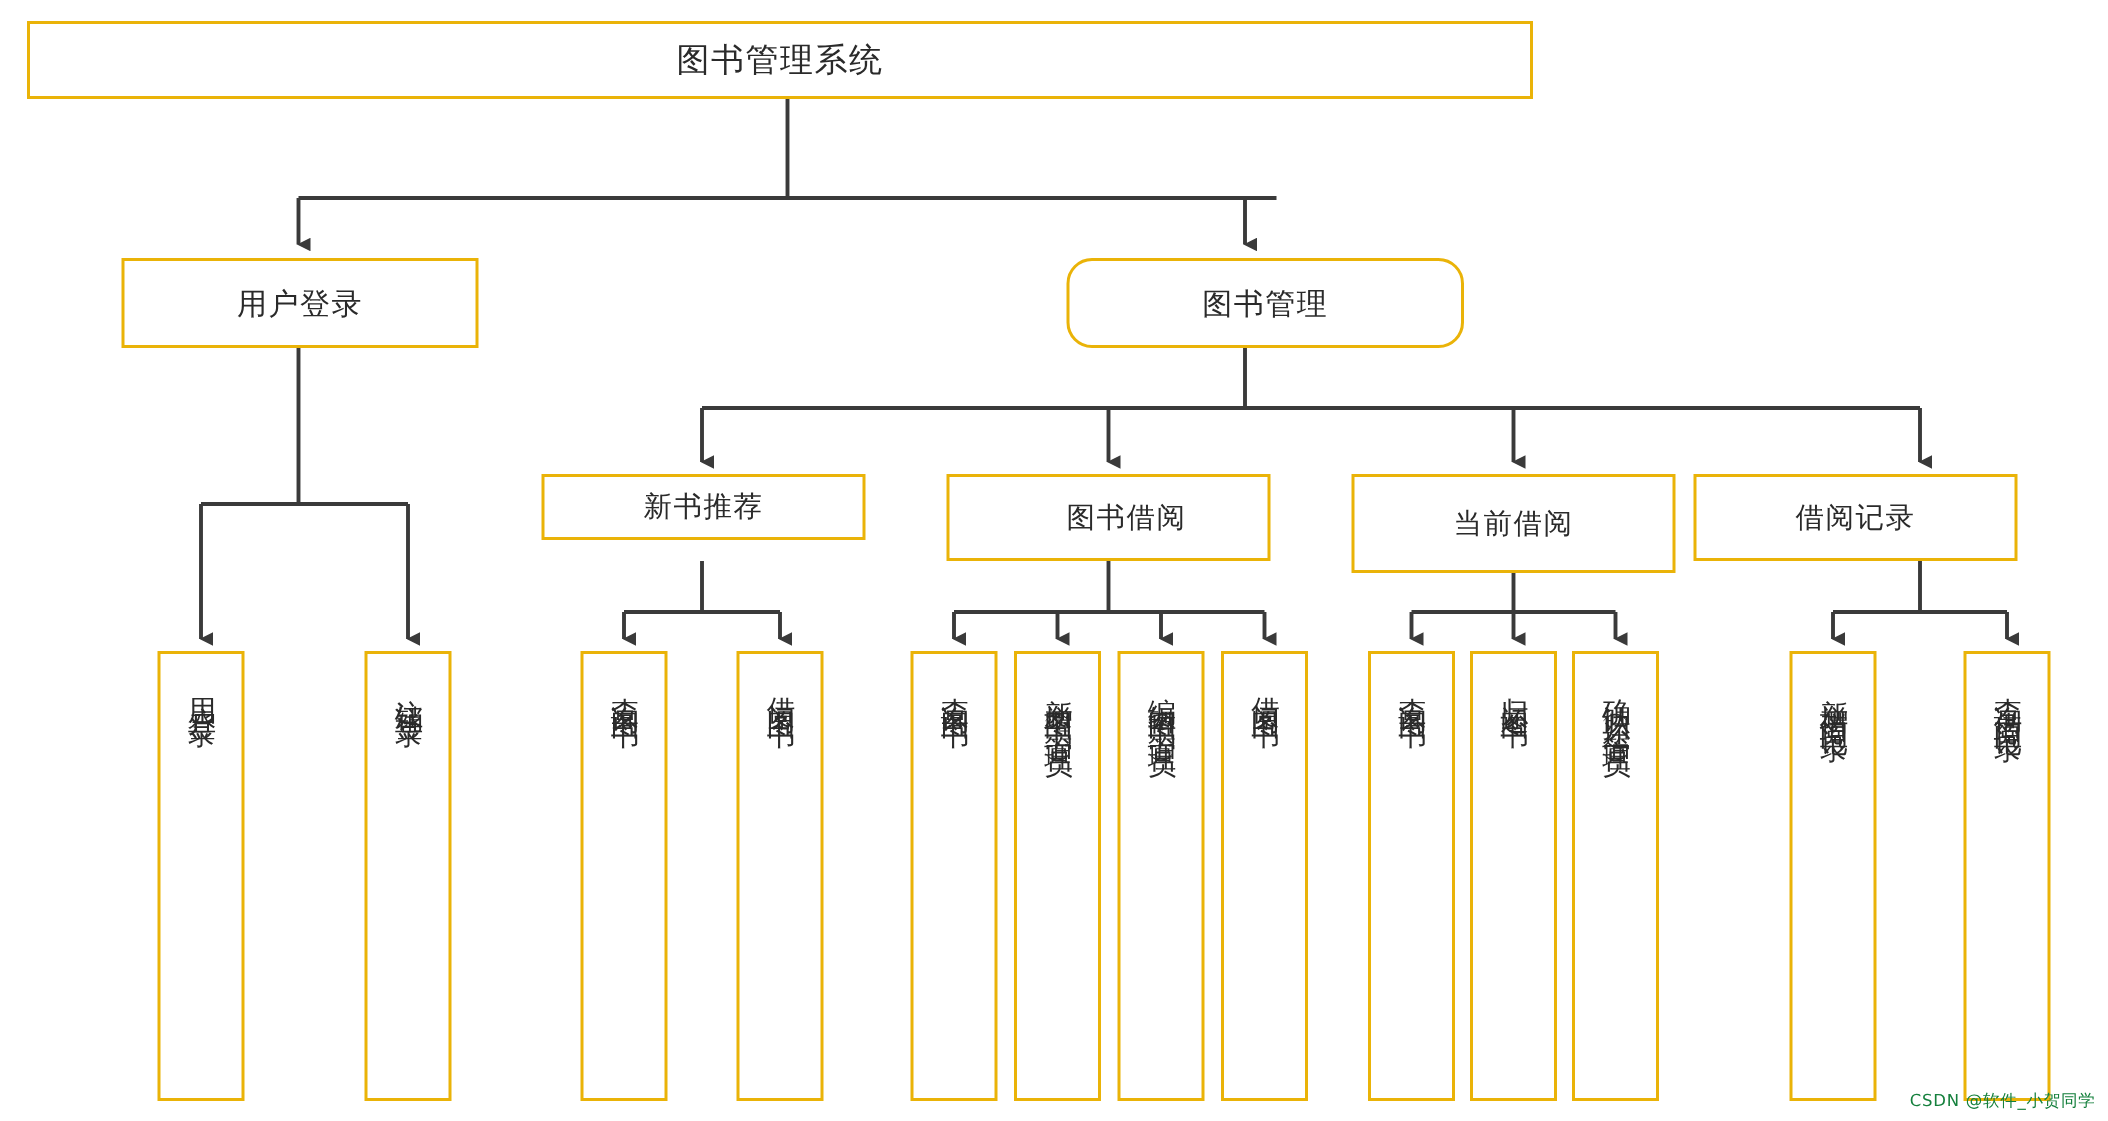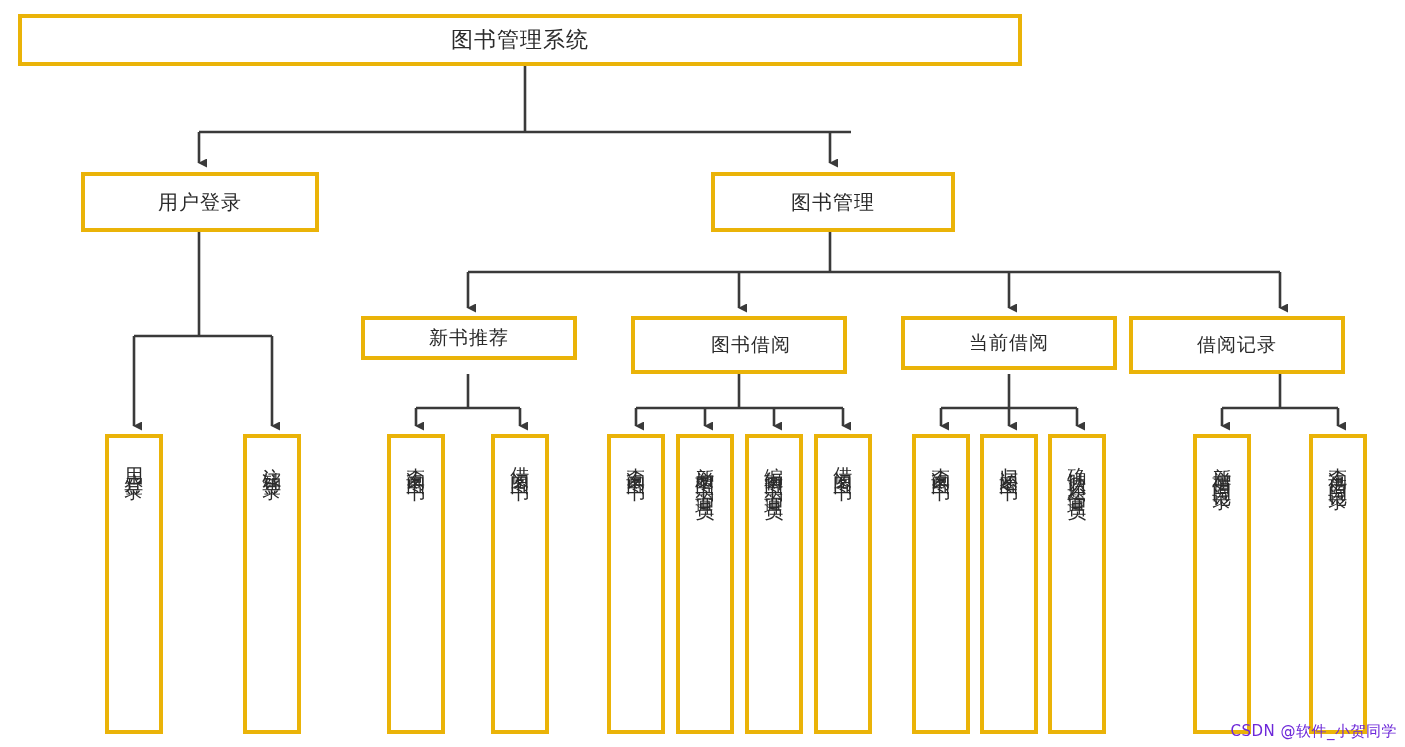--- a/index.html
+++ b/index.html
@@ -22,21 +22,21 @@
     position: absolute;
     left: 0;
     top: 0;
     width: 1405px;
     height: 747px;
   }
   .node {
     position: absolute;
     box-sizing: border-box;
     background: #ffffff;
-    border: 4px solid #eab308;
+    border: 2px solid #eab308;
     display: flex;
     align-items: center;
     justify-content: center;
     color: #2a2a2a;
     z-index: 2;
   }
   .node-root {
     font-size: 22px;
     letter-spacing: 1px;
   }
@@ -58,22 +58,22 @@
     writing-mode: vertical-rl;
     text-orientation: upright;
     letter-spacing: 5px;
     line-height: 1.02;
     white-space: nowrap;
   }
   #watermark {
     position: absolute;
     right: 8px;
     bottom: 6px;
-    font-size: 15px;
-    color: #6d28d9;
+    font-size: 11px;
+    color: #15803d;
     white-space: nowrap;
     z-index: 3;
     letter-spacing: 0.5px;
   }
 </style>
 </head>
 <body>
 
 <div id="diagram-root">
 
@@ -128,33 +128,33 @@
   </svg>
 
   <div class="node node-root" style="left:18px; top:14px; width:1004px; height:52px;">
     <span>图书管理系统</span>
   </div>
 
   <div class="node node-l2" style="left:81px; top:172px; width:238px; height:60px;">
     <span>用户登录</span>
   </div>
 
-  <div class="node node-l2" style="left:711px; top:172px; width:244px; height:60px;">
+  <div class="node node-l2" style="left:711px; top:172px; width:265px; height:60px;border-radius:17px;">
     <span>图书管理</span>
   </div>
 
   <div class="node node-l3" style="left:361px; top:316px; width:216px; height:44px;">
     <span>新书推荐</span>
   </div>
 
   <div class="node node-l3" style="left:631px; top:316px; width:216px; height:58px;padding-left:24px;">
     <span>图书借阅</span>
   </div>
 
-  <div class="node node-l3" style="left:901px; top:316px; width:216px; height:54px;">
+  <div class="node node-l3" style="left:901px; top:316px; width:216px; height:66px;">
     <span>当前借阅</span>
   </div>
 
   <div class="node node-l3" style="left:1129px; top:316px; width:216px; height:58px;">
     <span>借阅记录</span>
   </div>
 
   <div class="node node-leaf" style="left:105px; top:434px; width:58px; height:300px;">
     <span class="vtext">用户登录</span>
   </div>

